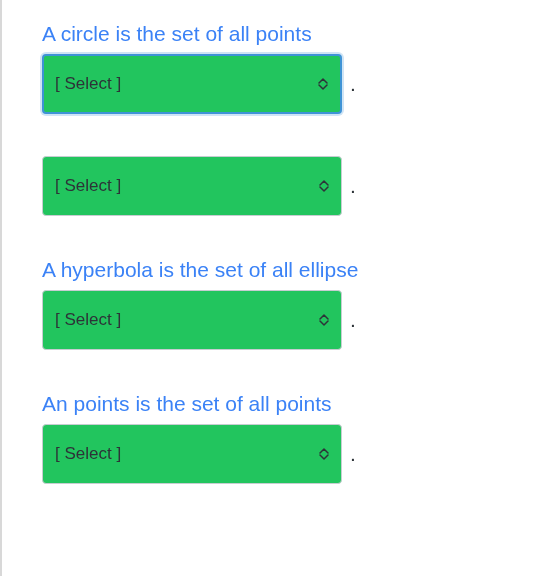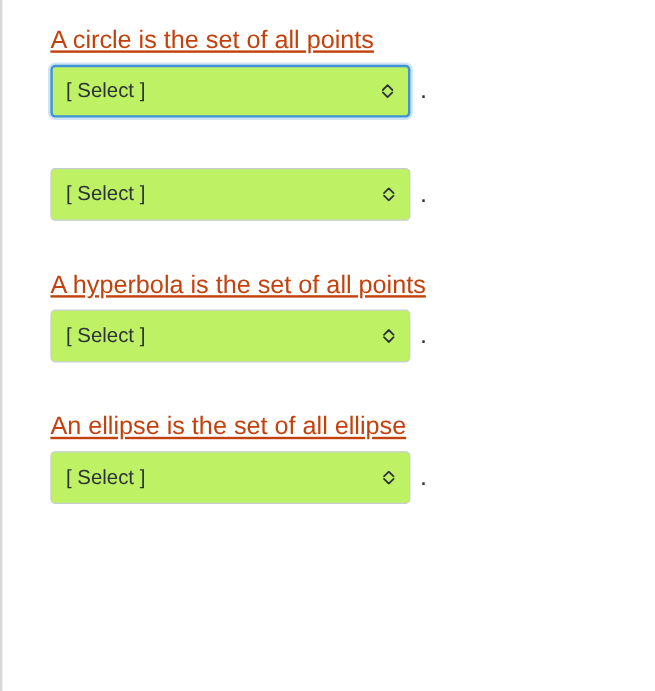--- a/index.html
+++ b/index.html
@@ -15,35 +15,34 @@
       border-left: 2px solid #d8d8d8;
       padding: 22px 30px 22px 40px;
       color: #2d3338;
     }
     .question-block {
       margin-bottom: 42px;
     }
     .prompt {
       font-size: 21px;
       margin-bottom: 8px;
-      color: #c2410c;
+      color: #3b82f6;
       font-weight: 400;
-      text-decoration: underline;
     }
     .select-row {
       display: flex;
       align-items: center;
     }
     .select-box {
       position: relative;
       width: 300px;
-      height: 44px;
+      height: 60px;
       border: 1px solid #c7cdd1;
       border-radius: 4px;
-      background: #bef264;
+      background: #22c55e;
       display: flex;
       align-items: center;
       padding: 0 40px 0 12px;
       cursor: pointer;
     }
     .select-box.focused {
       border: 2px solid #3f93d6;
       box-shadow: 0 0 0 2px rgba(63, 147, 214, 0.25);
       padding: 0 39px 0 11px;
     }
@@ -103,39 +102,39 @@
         <svg width="10" height="6" viewBox="0 0 10 6">
             <path d="M1 1 L5 5 L9 1" stroke="#2d3338" stroke-width="1.5" fill="none" stroke-linecap="round" stroke-linejoin="round"></path>
           </svg>
       </span>
     </div>
     <span class="period">.</span>
   </div>
 </div>
 
 <div class="question-block">
-  <div class="prompt">A hyperbola is the set of all points</div>
+  <div class="prompt">A hyperbola is the set of all ellipse</div>
   <div class="select-row">
     <div class="select-box">
       <span class="select-placeholder">[ Select ]</span>
       <span class="chevrons">
         <svg width="10" height="6" viewBox="0 0 10 6">
             <path d="M1 5 L5 1 L9 5" stroke="#2d3338" stroke-width="1.5" fill="none" stroke-linecap="round" stroke-linejoin="round"></path>
           </svg>
         <svg width="10" height="6" viewBox="0 0 10 6">
             <path d="M1 1 L5 5 L9 1" stroke="#2d3338" stroke-width="1.5" fill="none" stroke-linecap="round" stroke-linejoin="round"></path>
           </svg>
       </span>
     </div>
     <span class="period">.</span>
   </div>
 </div>
 
 <div class="question-block">
-  <div class="prompt">An ellipse is the set of all ellipse</div>
+  <div class="prompt">An points is the set of all points</div>
   <div class="select-row">
     <div class="select-box">
       <span class="select-placeholder">[ Select ]</span>
       <span class="chevrons">
         <svg width="10" height="6" viewBox="0 0 10 6">
             <path d="M1 5 L5 1 L9 5" stroke="#2d3338" stroke-width="1.5" fill="none" stroke-linecap="round" stroke-linejoin="round"></path>
           </svg>
         <svg width="10" height="6" viewBox="0 0 10 6">
             <path d="M1 1 L5 5 L9 1" stroke="#2d3338" stroke-width="1.5" fill="none" stroke-linecap="round" stroke-linejoin="round"></path>
           </svg>

